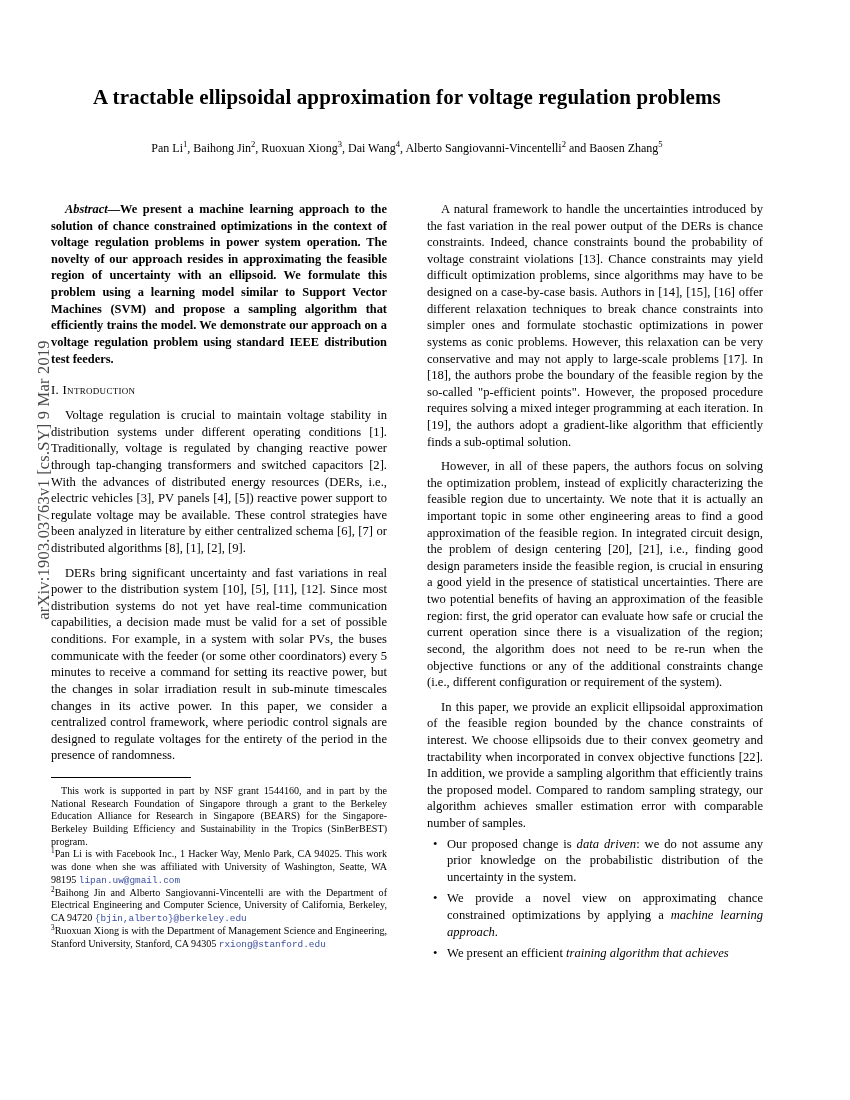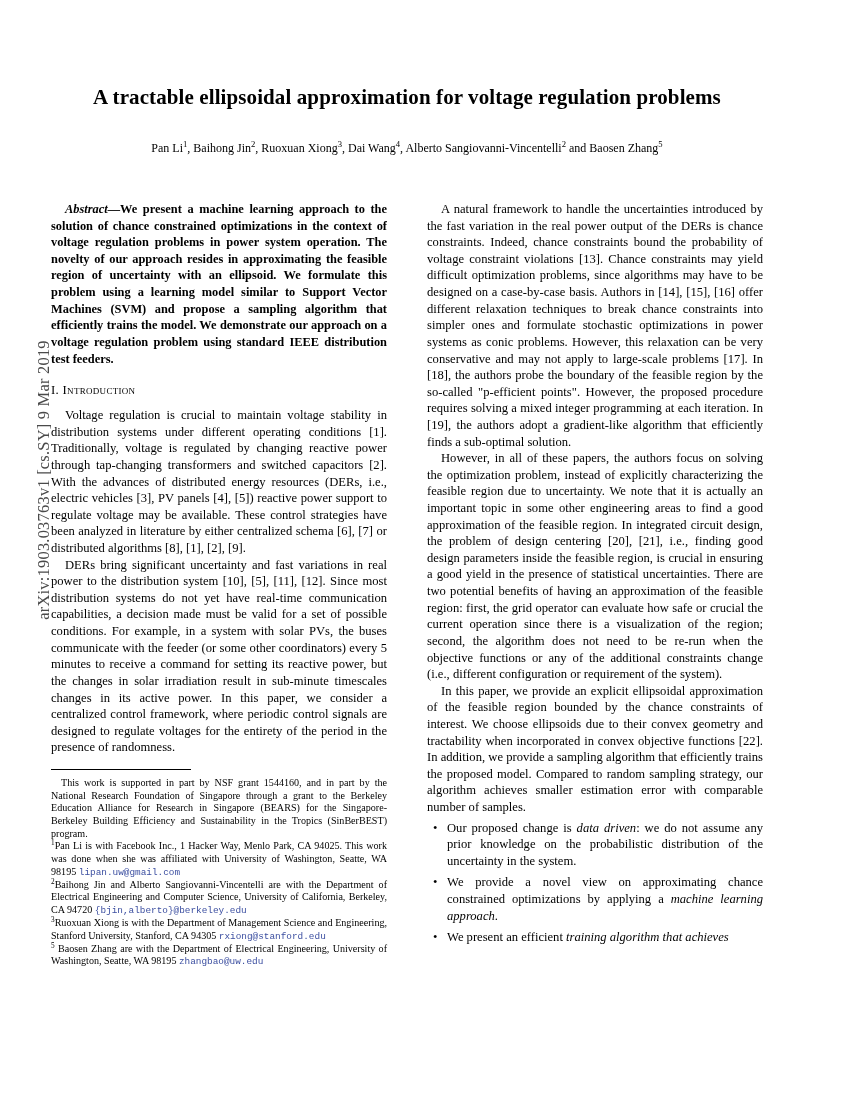--- a/index.html
+++ b/index.html
@@ -83,21 +83,21 @@
   }
   .abstract .lead {
     font-style: italic;
   }
   .section-head {
     font-size: 12.8px;
     font-variant: small-caps;
     margin: 16px 0 9px 0;
     letter-spacing: 0.3px;
   }
-  .para + .para { margin-top: 0; }
+  .para + .para { margin-top: 8px; }
   .footnote-rule {
     width: 140px;
     height: 1px;
     background: #000;
     margin: 13px 0 7px 0;
   }
   .footnotes {
     font-size: 10.1px;
     line-height: 1.26;
     text-align: justify;
@@ -161,21 +161,20 @@
         <p class="para">Voltage regulation is crucial to maintain voltage stability in distribution systems under different operating conditions [1]. Traditionally, voltage is regulated by changing reactive power through tap-changing transformers and switched capacitors [2]. With the advances of distributed energy resources (DERs, i.e., electric vehicles [3], PV panels [4], [5]) reactive power support to regulate voltage may be available. These control strategies have been analyzed in literature by either centralized schema [6], [7] or distributed algorithms [8], [1], [2], [9].</p>
         <p class="para">DERs bring significant uncertainty and fast variations in real power to the distribution system [10], [5], [11], [12]. Since most distribution systems do not yet have real-time communication capabilities, a decision made must be valid for a set of possible conditions. For example, in a system with solar PVs, the buses communicate with the feeder (or some other coordinators) every 5 minutes to receive a command for setting its reactive power, but the changes in solar irradiation result in sub-minute timescales changes in its active power. In this paper, we consider a centralized control framework, where periodic control signals are designed to regulate voltages for the entirety of the period in the presence of randomness.</p>
 
         <div class="footnote-rule"></div>
 
         <div class="footnotes">
           <p class="fn" style="text-indent:10px;">This work is supported in part by NSF grant 1544160, and in part by the National Research Foundation of Singapore through a grant to the Berkeley Education Alliance for Research in Singapore (BEARS) for the Singapore-Berkeley Building Efficiency and Sustainability in the Tropics (SinBerBEST) program.</p>
           <p class="fn"><sup>1</sup><span>Pan Li is with Facebook Inc., 1 Hacker Way, Menlo Park, CA 94025. This work was done when she was affiliated with University of Washington, Seatte, WA 98195</span> <span class="mono">lipan.uw@gmail.com</span></p>
           <p class="fn"><sup>2</sup><span>Baihong Jin and Alberto Sangiovanni-Vincentelli are with the Department of Electrical Engineering and Computer Science, University of California, Berkeley, CA 94720</span> <span class="mono">{bjin,alberto}@berkeley.edu</span></p>
           <p class="fn"><sup>3</sup><span>Ruoxuan Xiong is with the Department of Management Science and Engineering, Stanford University, Stanford, CA 94305</span> <span class="mono">rxiong@stanford.edu</span></p>
-          <p class="fn"><sup>5</sup> <span>Baosen Zhang are with the Department of Electrical Engineering, University of Washington, Seatte, WA 98195</span> <span class="mono">zhangbao@uw.edu</span></p>
         </div>
 
       </div>
 
       <div class="col">
         <p class="para">A natural framework to handle the uncertainties introduced by the fast variation in the real power output of the DERs is chance constraints. Indeed, chance constraints bound the probability of voltage constraint violations [13]. Chance constraints may yield difficult optimization problems, since algorithms may have to be designed on a case-by-case basis. Authors in [14], [15], [16] offer different relaxation techniques to break chance constraints into simpler ones and formulate stochastic optimizations in power systems as conic problems. However, this relaxation can be very conservative and may not apply to large-scale problems [17]. In [18], the authors probe the boundary of the feasible region by the so-called "p-efficient points". However, the proposed procedure requires solving a mixed integer programming at each iteration. In [19], the authors adopt a gradient-like algorithm that efficiently finds a sub-optimal solution.</p>
         <p class="para">However, in all of these papers, the authors focus on solving the optimization problem, instead of explicitly characterizing the feasible region due to uncertainty. We note that it is actually an important topic in some other engineering areas to find a good approximation of the feasible region. In integrated circuit design, the problem of design centering [20], [21], i.e., finding good design parameters inside the feasible region, is crucial in ensuring a good yield in the presence of statistical uncertainties. There are two potential benefits of having an approximation of the feasible region: first, the grid operator can evaluate how safe or crucial the current operation since there is a visualization of the region; second, the algorithm does not need to be re-run when the objective functions or any of the additional constraints change (i.e., different configuration or requirement of the system).</p>
         <p class="para">In this paper, we provide an explicit ellipsoidal approximation of the feasible region bounded by the chance constraints of interest. We choose ellipsoids due to their convex geometry and tractability when incorporated in convex objective functions [22]. In addition, we provide a sampling algorithm that efficiently trains the proposed model. Compared to random sampling strategy, our algorithm achieves smaller estimation error with comparable number of samples.</p>
 
         <ul class="bullets">

